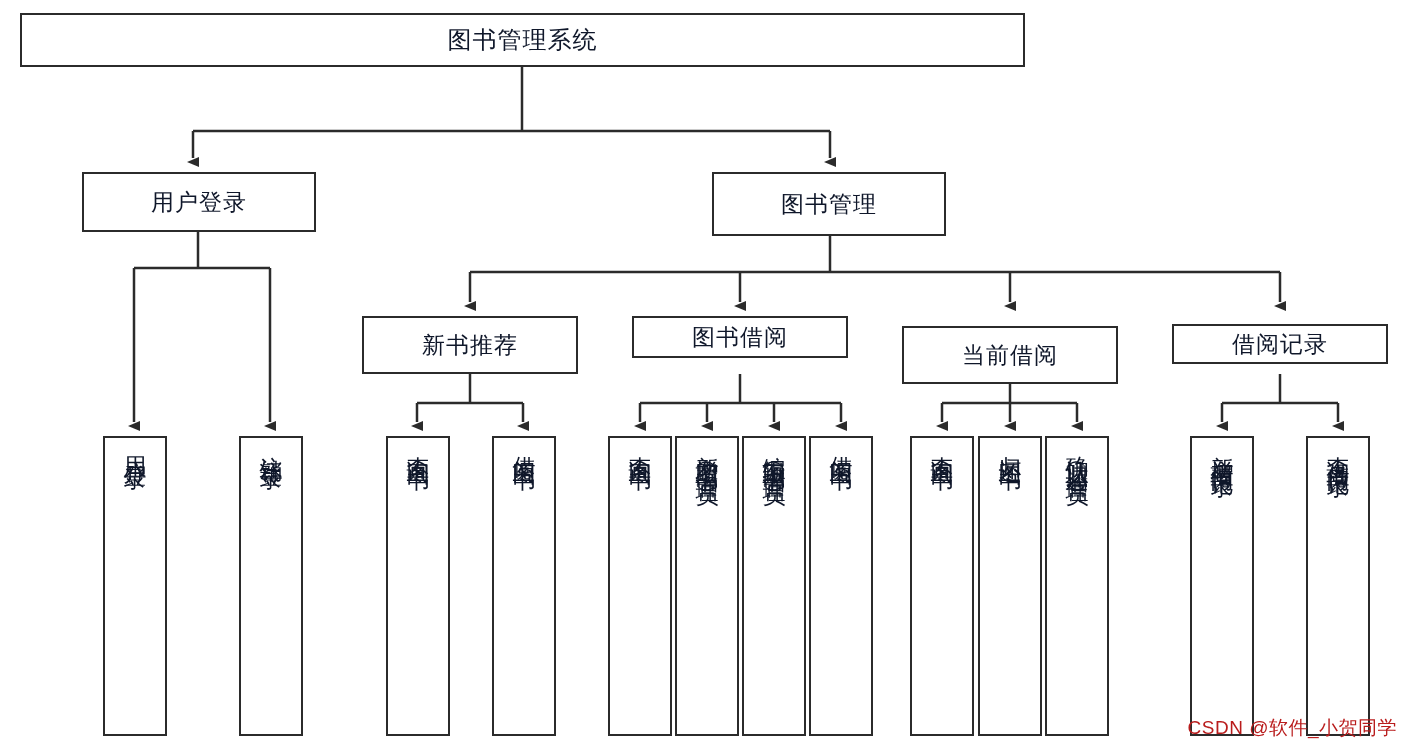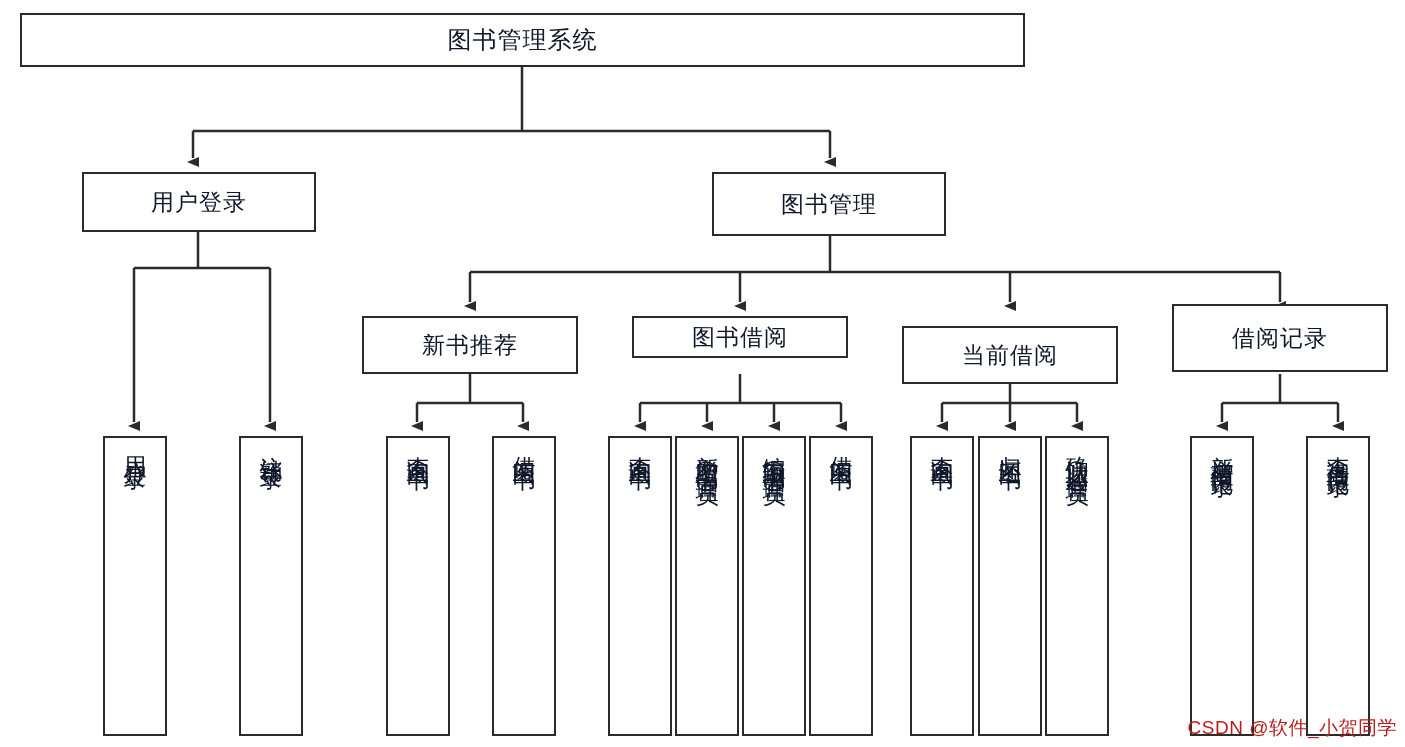--- a/index.html
+++ b/index.html
@@ -135,21 +135,21 @@
 
   <div class="node" style="left:362px; top:316px; width:216px; height:58px;">
     <span class="label">新书推荐</span>
   </div>
   <div class="node" style="left:632px; top:316px; width:216px; height:42px;">
     <span class="label">图书借阅</span>
   </div>
   <div class="node" style="left:902px; top:316px; width:216px; height:58px;margin-top:10px;">
     <span class="label">当前借阅</span>
   </div>
-  <div class="node" style="left:1172px; top:304px; width:216px; height:68px;">
+  <div class="node" style="left:1172px; top:324px; width:216px; height:40px;">
     <span class="label">借阅记录</span>
   </div>
 
   <div class="node vertical" style="left:103px; top:436px; width:64px; height:300px;">
     <span class="label">用户登录</span>
   </div>
   <div class="node vertical" style="left:239px; top:436px; width:64px; height:300px;">
     <span class="label">注销登录</span>
   </div>
 

